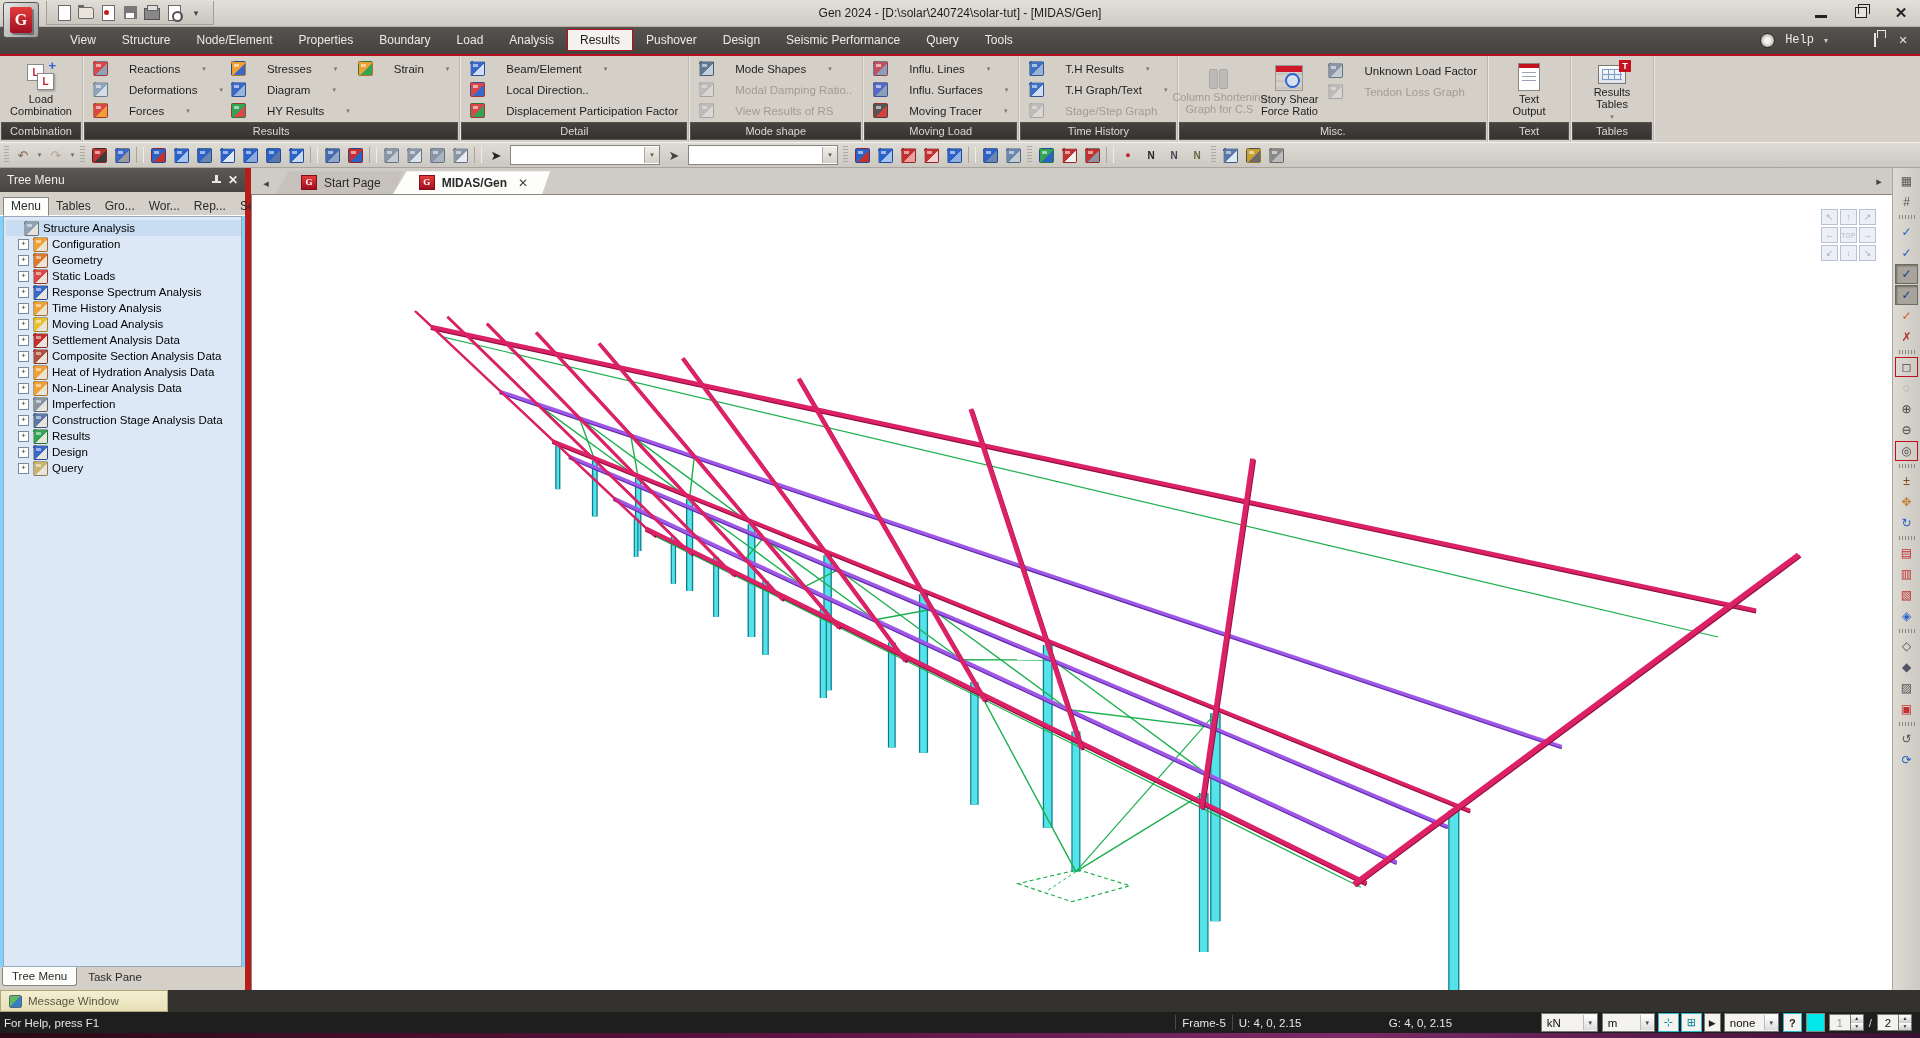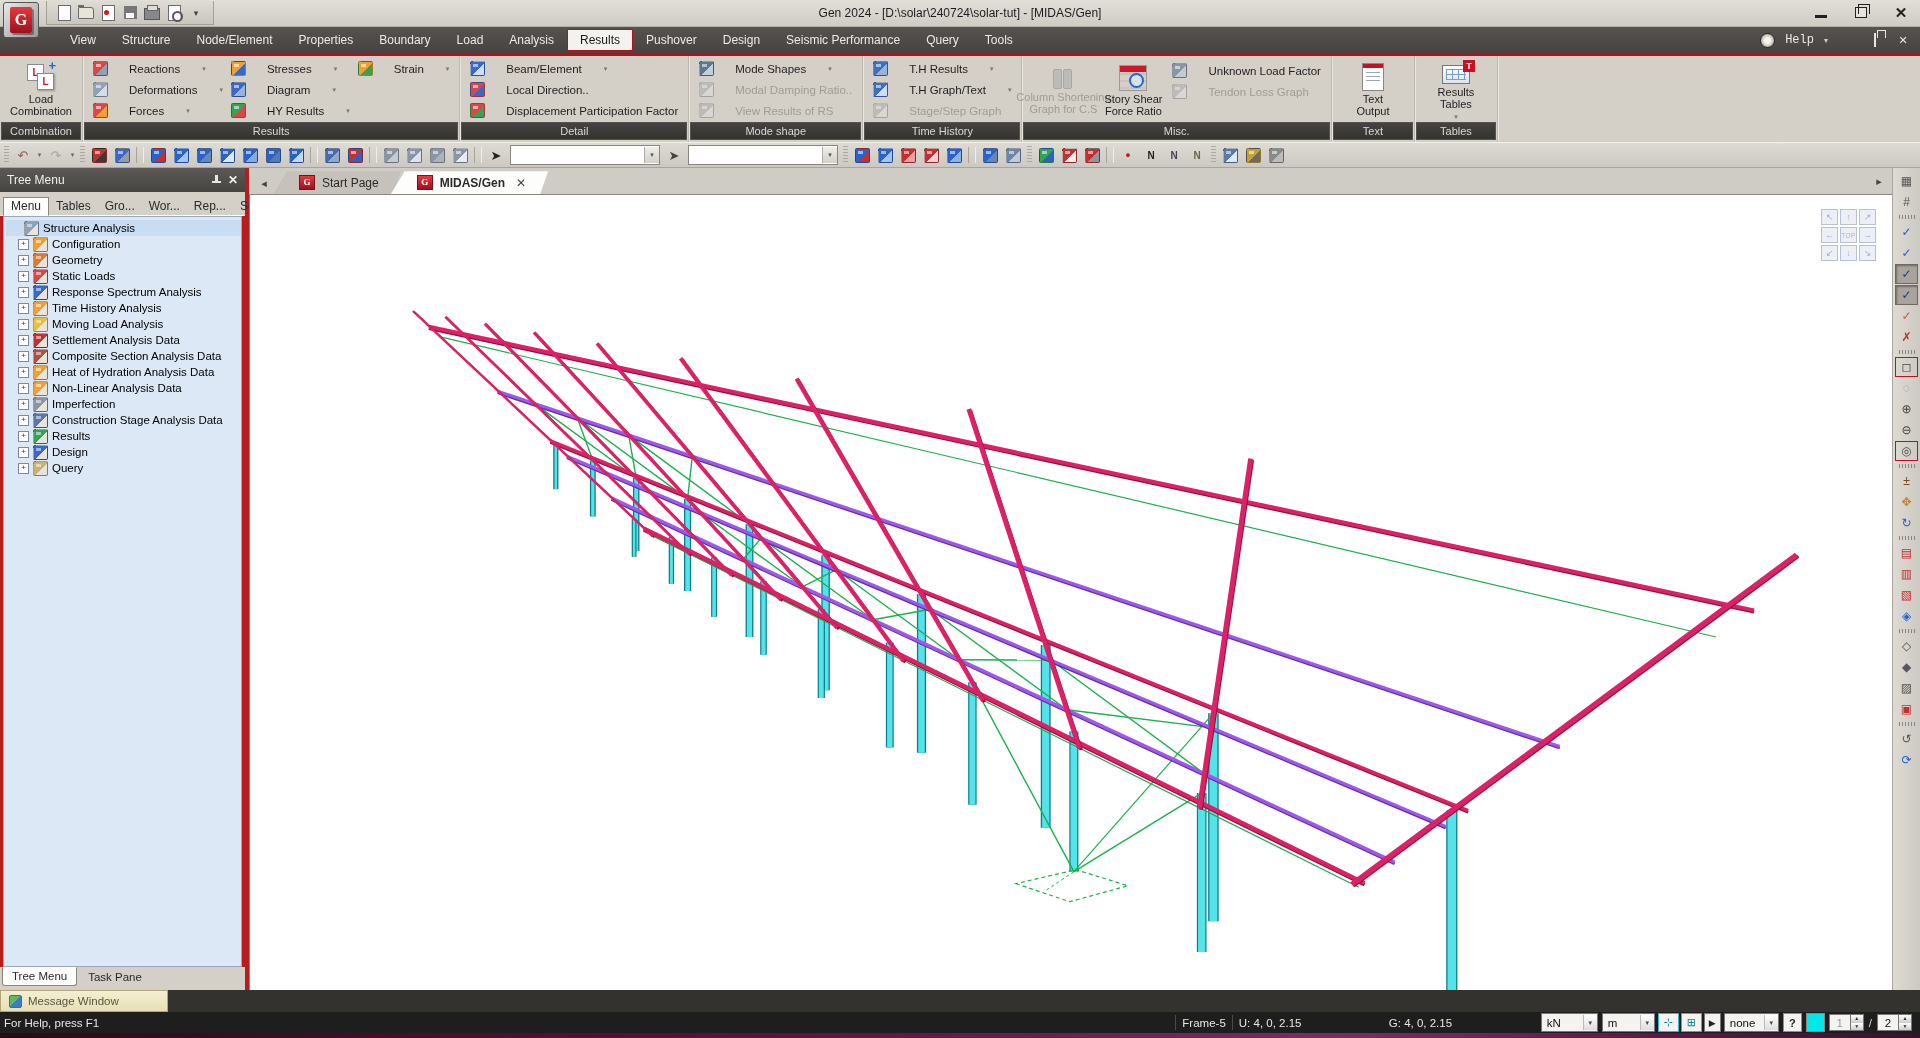--- a/index.html
+++ b/index.html
@@ -79,21 +79,21 @@
   .toolbarrow{height:24px;background:linear-gradient(#dedbd4,#ccc9c2);border-top:1px solid #f2f0ea;border-bottom:1px solid #a8a49c;display:flex;align-items:center;padding-left:2px;gap:1px;}
   .tbtn{width:20px;height:20px;display:flex;align-items:center;justify-content:center;font-size:13px;border:1px solid transparent;}
   .tsep{width:6px;height:16px;border-left:1px solid #a8a49c;border-right:1px solid #f0eee8;margin:0 2px;}
   .thandle{width:5px;height:18px;margin:0 2px;background:repeating-linear-gradient(#9a968e 0 1px,transparent 1px 3px);opacity:.7;}
   .tdd{width:9px;height:20px;font-size:7px;color:#666;display:flex;align-items:center;justify-content:center;}
   .tcombo{width:148px;height:18px;background:#fff;border:1px solid #8a867e;display:flex;align-items:center;justify-content:flex-end;margin:0 2px;}
   .tcombo .c-dd{width:14px;height:16px;background:linear-gradient(#f0eee8,#d4d0c8);border-left:1px solid #aaa;font-size:7px;color:#555;display:flex;align-items:center;justify-content:center;}
   
   .content{height:826px;display:flex;}
   
-  .leftpanel{width:245px;background:#b91c1c;display:flex;flex-direction:column;border-right:4px solid #b91c1c;}
+  .leftpanel{width:245px;background:#7dd3fc;display:flex;flex-direction:column;border-right:6px solid #b91c1c;}
   .lp-header{height:24px;background:linear-gradient(#5b5855,#474543);color:#f0efec;font-size:12px;display:flex;align-items:center;padding:0 7px;gap:6px;}
   .lp-header .sp{flex:1;}
   .pin-icon{width:11px;height:11px;position:relative;}
   .pin-icon::before{content:"";position:absolute;left:4px;top:0;width:3px;height:7px;background:#e8e6e2;}
   .pin-icon::after{content:"";position:absolute;left:1px;top:6px;width:9px;height:2px;background:#e8e6e2;}
   .lp-x{font-size:12px;font-weight:bold;color:#f0efec;}
   .lp-tabs{height:21px;display:flex;align-items:flex-end;padding:2px 2px 0 3px;background:#d4d0c8;font-size:12px;border-bottom:1px solid #fff;}
   .lp-tab{padding:1px 7px 2px 7px;color:#2a2a2a;white-space:nowrap;}
   .lp-tab.active{background:#fdfdfb;border:1px solid #8a867e;border-bottom:1px solid #fdfdfb;margin-bottom:-1px;}
   .lp-tree{flex:1;margin:0 3px;background:#dce8f6;border:1px solid #98a8bc;overflow:hidden;padding:3px 0 0 2px;position:relative;}
@@ -310,20 +310,42 @@
               <div class="chip gray" style="background: linear-gradient(135deg, rgb(170, 170, 170) 55%, rgb(221, 221, 221) 55%);"></div>
               <div>Modal Damping Ratio..</div>
             </div>
             <div class="ritem disabled">
               <div class="chip gray" style="background: linear-gradient(135deg, rgb(170, 170, 170) 55%, rgb(221, 221, 221) 55%);"></div>
               <div>View Results of RS</div>
             </div>
           </div>
         </div>
         <div class="rgroup-label">Mode shape</div>
+      </div>
+      <div class="rgroup">
+        <div class="rgroup-body">
+          <div class="rcol">
+            <div class="ritem">
+              <div class="chip" style="background: linear-gradient(135deg, rgb(194, 80, 96) 55%, rgb(138, 160, 184) 55%);"></div>
+              <div>Influ. Lines</div>
+              <div class="dd">▾</div>
+            </div>
+            <div class="ritem">
+              <div class="chip" style="background: linear-gradient(135deg, rgb(88, 104, 200) 55%, rgb(138, 160, 184) 55%);"></div>
+              <div>Influ. Surfaces</div>
+              <div class="dd">▾</div>
+            </div>
+            <div class="ritem">
+              <div class="chip" style="background: linear-gradient(135deg, rgb(85, 85, 85) 55%, rgb(217, 64, 64) 55%);"></div>
+              <div>Moving Tracer</div>
+              <div class="dd">▾</div>
+            </div>
+          </div>
+        </div>
+        <div class="rgroup-label">Moving Load</div>
       </div>
       <div class="rgroup">
         <div class="rgroup-body">
           <div class="rcol">
             <div class="ritem">
               <div class="chip" style="background: linear-gradient(135deg, rgb(64, 112, 192) 55%, rgb(154, 180, 216) 55%);"></div>
               <div>T.H Results</div>
               <div class="dd">▾</div>
             </div>
             <div class="ritem">

